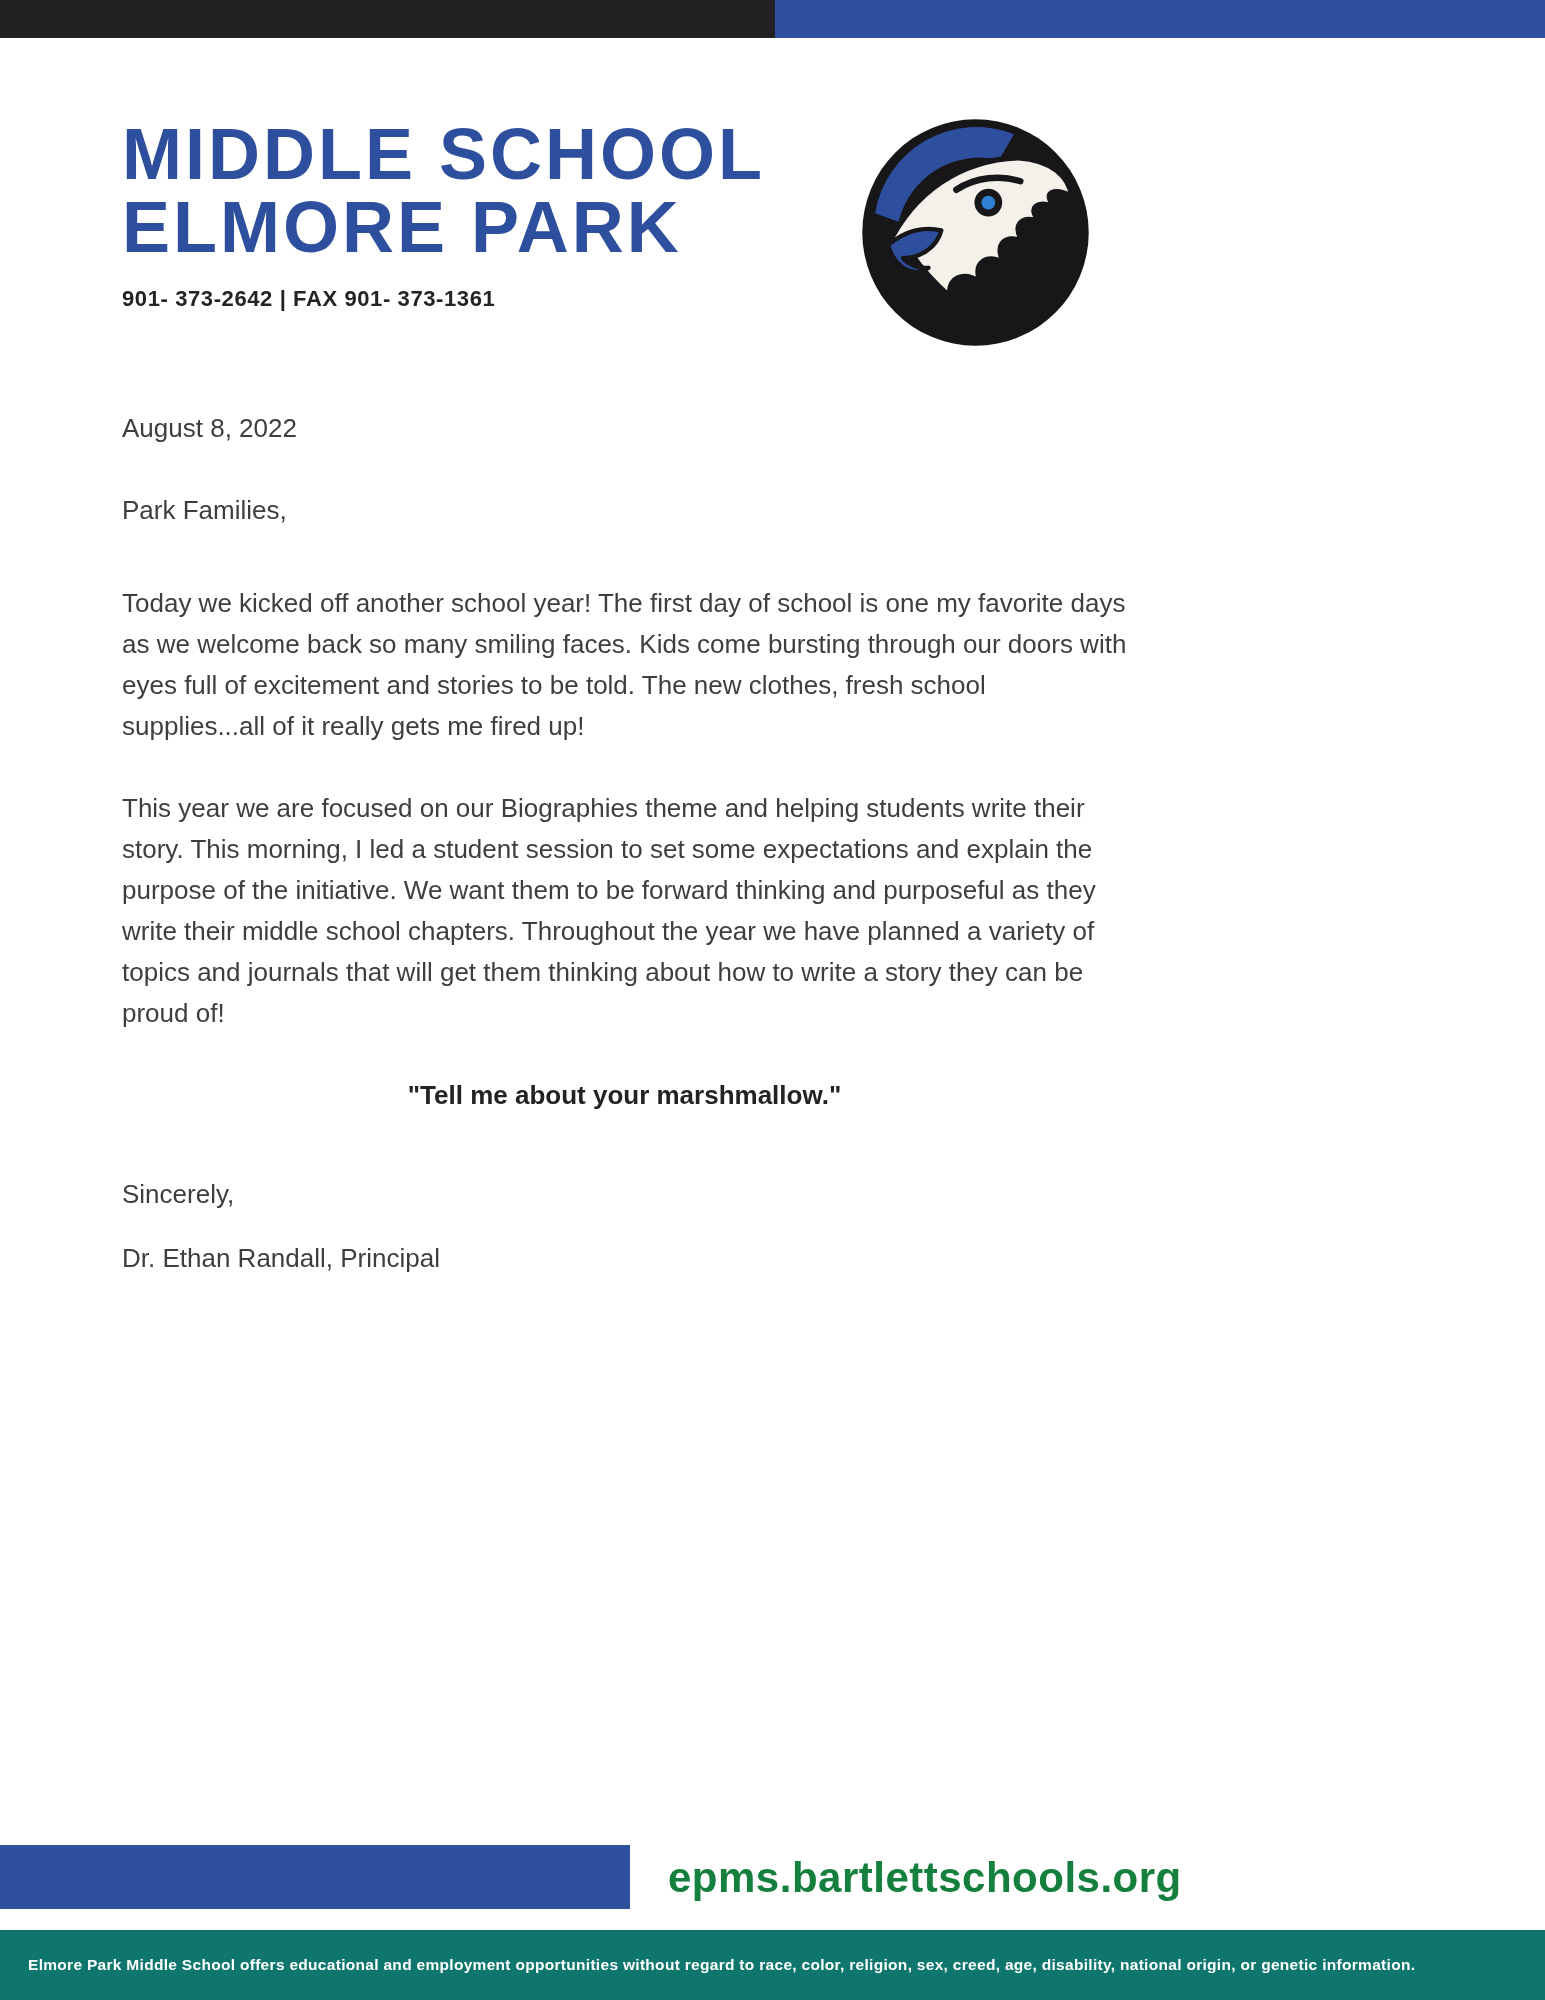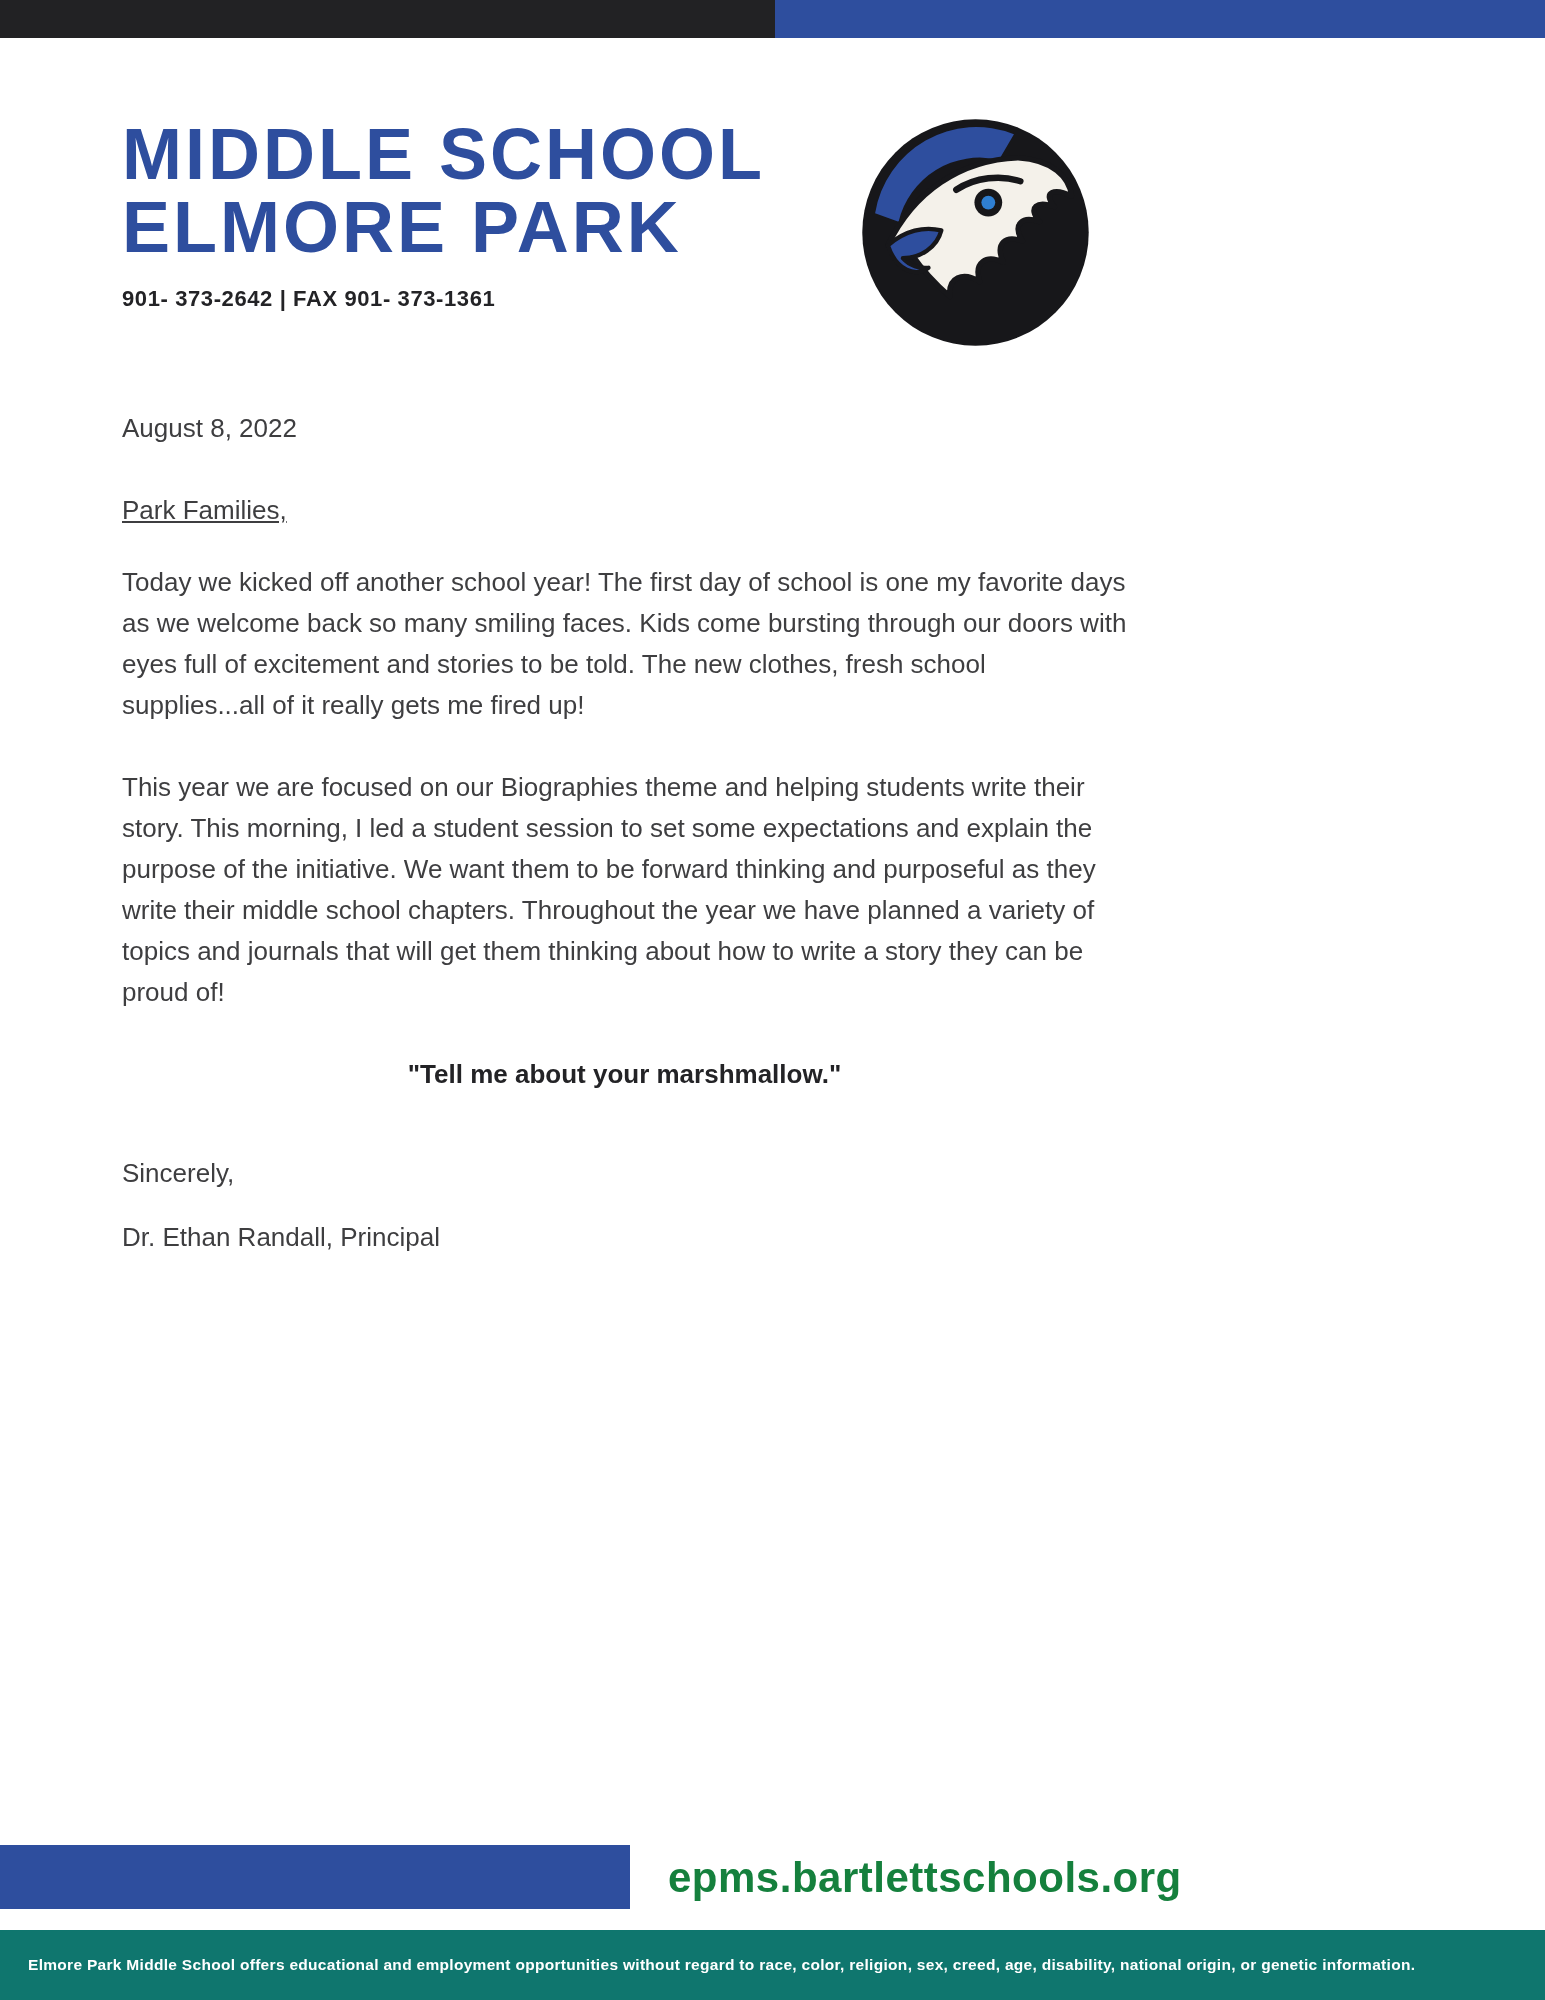--- a/index.html
+++ b/index.html
@@ -50,21 +50,21 @@
   .letter {
     position: absolute;
     top: 408px;
     left: 122px;
     width: 1005px;
     color: #3e3e40;
     font-size: 26px;
     line-height: 41px;
   }
   .letter .date       { margin-bottom: 41px; }
-  .letter .salutation { margin-bottom: 31px; text-decoration: underline; }
+  .letter .salutation { margin-bottom: 52px; }
   .letter p           { margin: 0 0 41px 0; }
   .letter .quote {
     margin: 16px 0 58px 0;
     text-align: center;
     font-weight: 700;
     color: #232326;
   }
   .letter .closing    { margin-bottom: 23px; }
 
   

